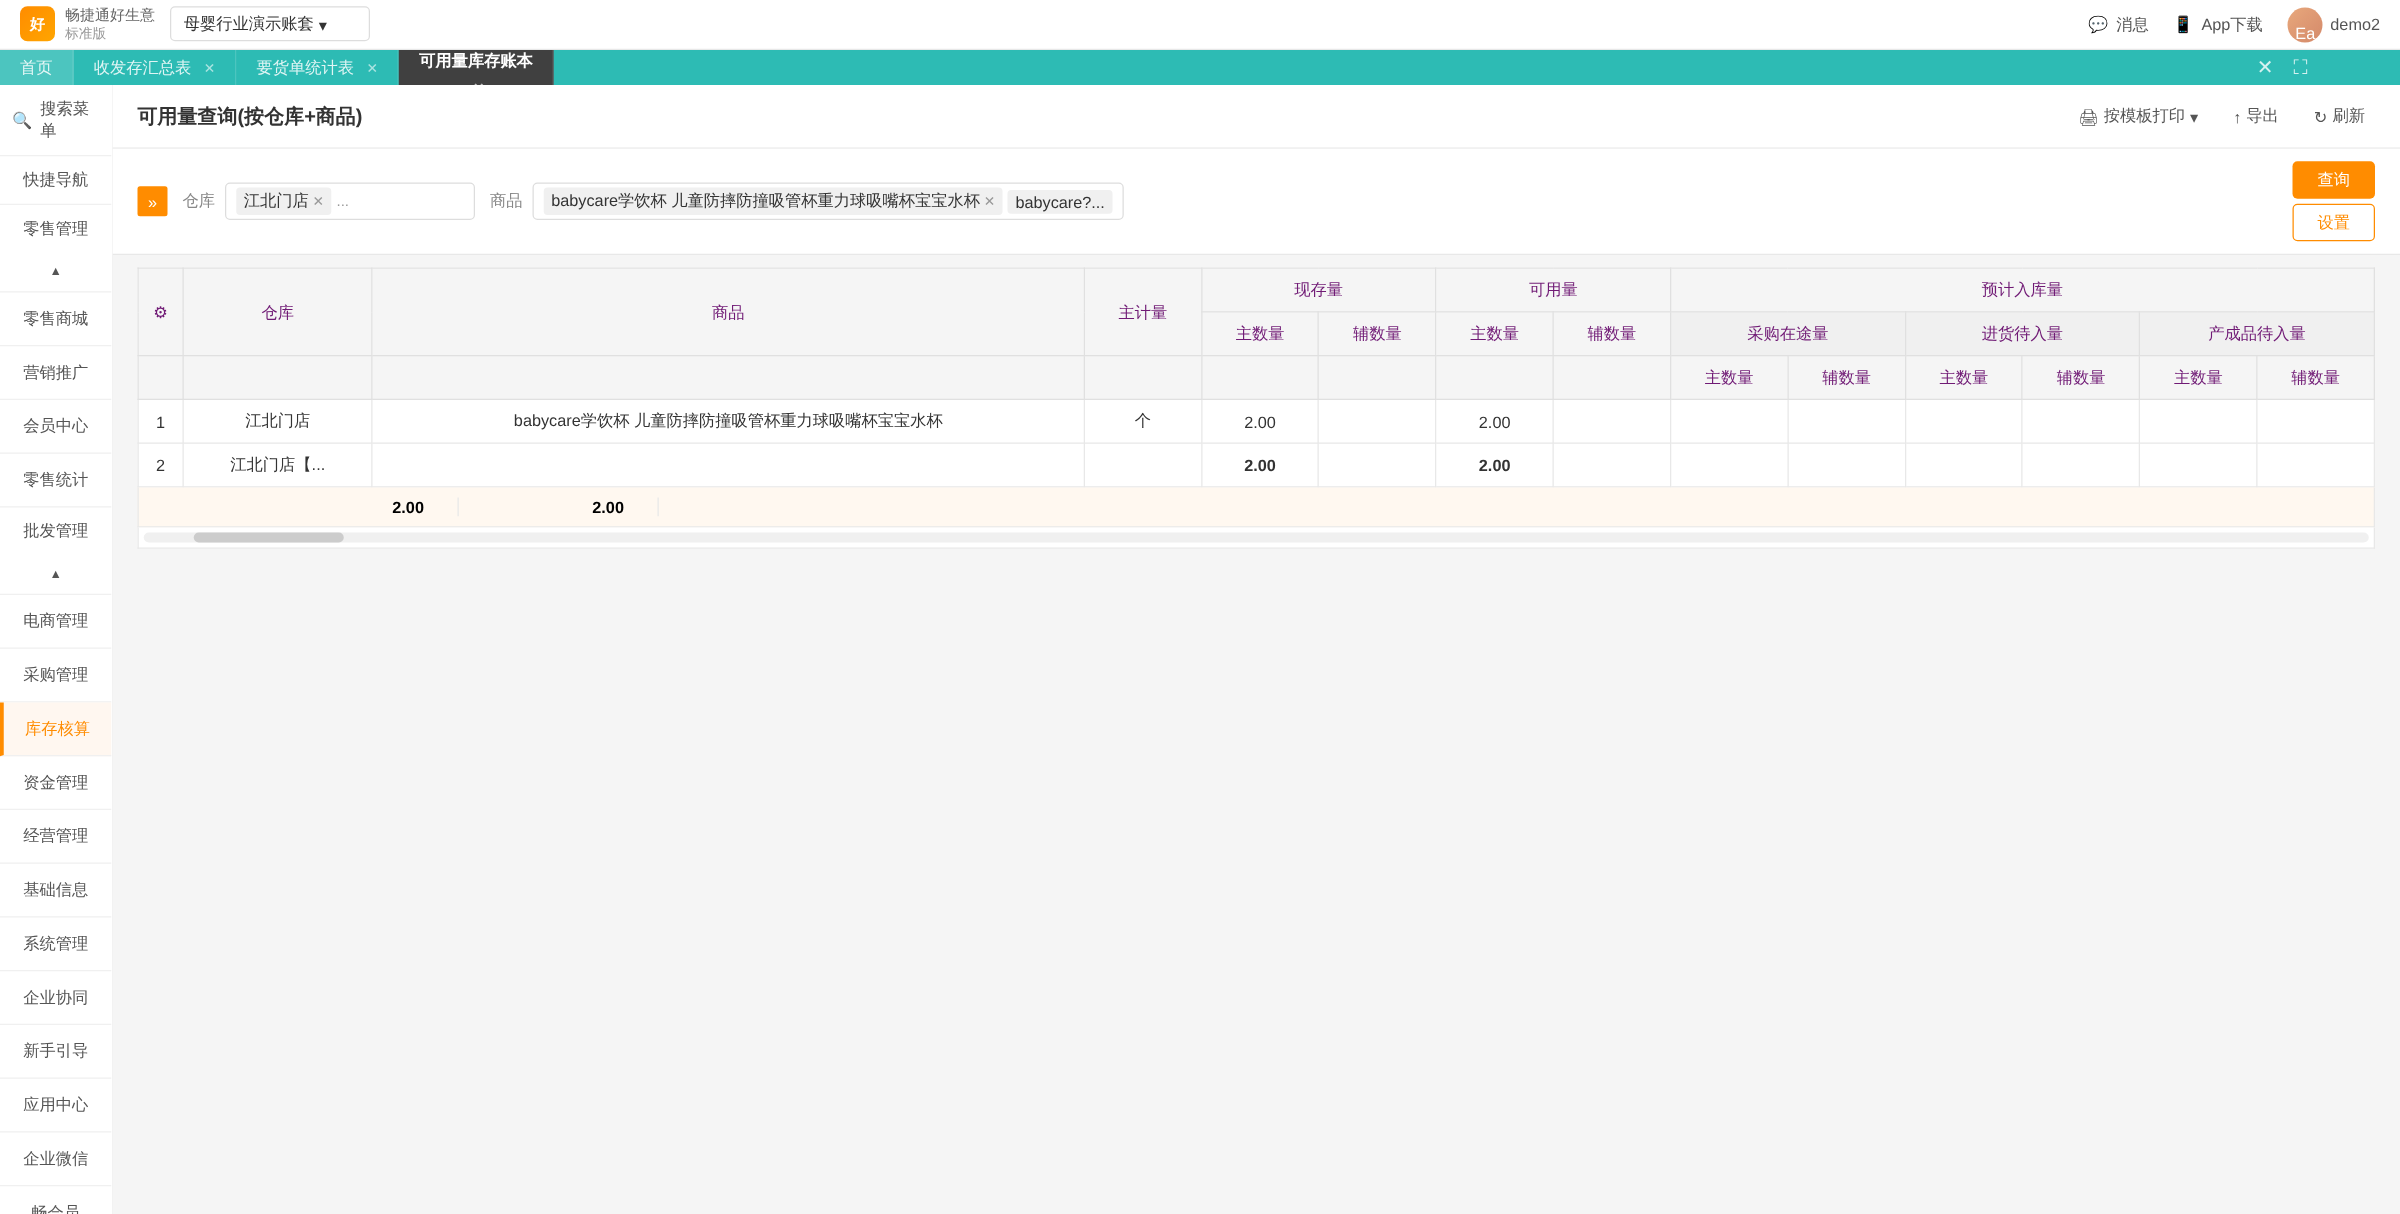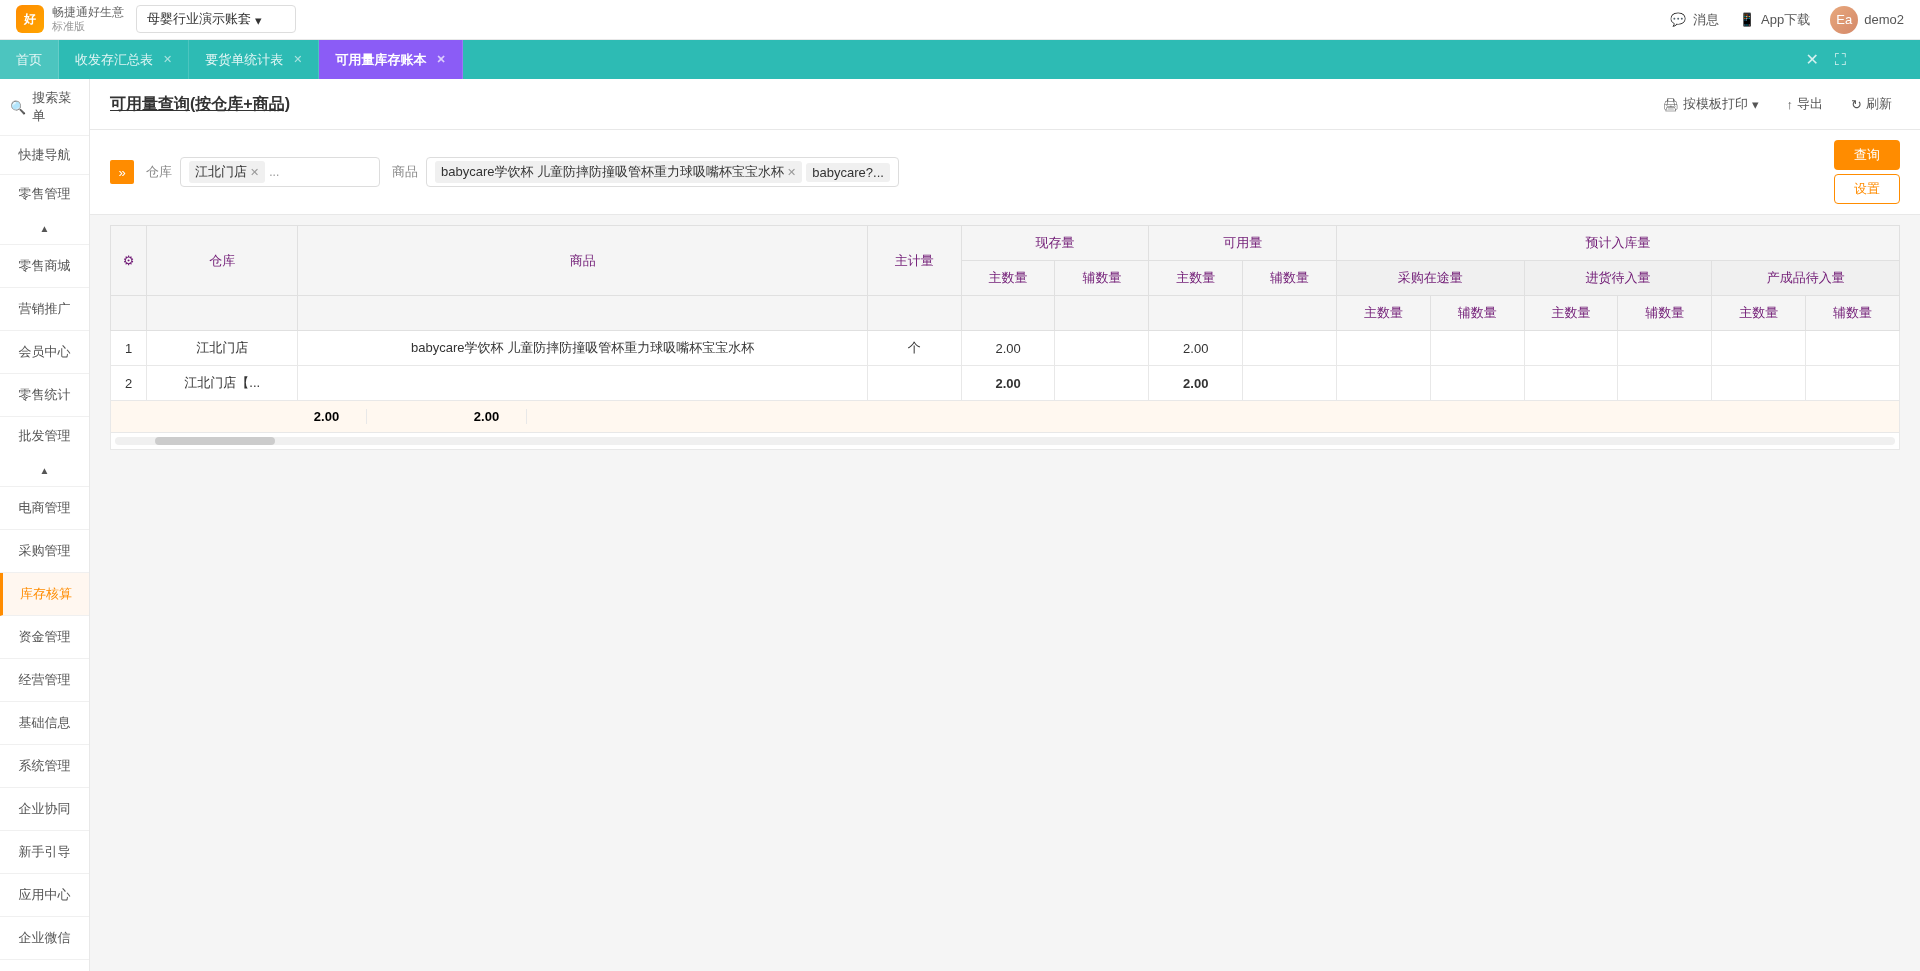--- a/index.html
+++ b/index.html
@@ -17,44 +17,44 @@
       flex-shrink: 0;
     }
     .top-bar-left { display: flex; align-items: center; gap: 12px; }
     .logo-area { display: flex; align-items: center; gap: 8px; }
     .logo-icon { width: 28px; height: 28px; background: linear-gradient(135deg, #ff8c00, #ffa500); border-radius: 6px; display: flex; align-items: center; justify-content: center; color: white; font-size: 12px; font-weight: bold; }
     .logo-text { font-size: 12px; color: #666; line-height: 1.2; }
     .logo-sub { font-size: 11px; color: #999; }
     .industry-select { display: flex; align-items: flex-end; gap: 4px; padding: 4px 10px; border: 1px solid #ddd; border-radius: 4px; color: #333; cursor: pointer; background: #fff; min-width: 160px; font-size: 13px; }
     .top-bar-right { display: flex; align-items: center; gap: 20px; }
     .top-right-item { display: flex; align-items: center; gap: 6px; color: #555; cursor: pointer; font-size: 13px; }
-    .avatar { width: 28px; height: 28px; border-radius: 50%; background: linear-gradient(135deg, #e8a87c, #d4896a); display: flex; align-items: center; justify-content: center; color: white; font-size: 11px; }
+    .avatar { width: 28px; height: 28px; border-radius: 50%; background: linear-gradient(135deg, #e8a87c, #d4896a); display: flex; align-items: flex-end; justify-content: center; color: white; font-size: 11px; }
 
     
     .nav-tabs {
-      height: 39px;
+      height: 28px;
       background: #2dbbb4;
       display: flex;
       align-items: stretch;
       flex-shrink: 0;
       padding-right: 60px;
     }
     .nav-tab {
       display: flex;
       align-items: center;
       gap: 6px;
       padding: 0 16px;
       color: rgba(255,255,255,0.85);
       cursor: pointer;
       font-size: 13px;
       border-right: 1px solid rgba(255,255,255,0.15);
       white-space: nowrap;
     }
     .nav-tab.home { background: rgba(255,255,255,0.15); }
-    .nav-tab.active { background: #8b5cf6; color: #fff; font-weight: bold; }
+    .nav-tab.active { background: #404040; color: #fff; font-weight: bold; flex-direction: column; }
     .nav-tab .close-icon { font-size: 11px; opacity: 0.7; margin-left: 4px; }
     .nav-icon-btn { color: rgba(255,255,255,0.8); cursor: pointer; font-size: 16px; padding: 4px; }
 
     
     .main-layout { display: flex; flex: 1; overflow: hidden; }
 
     
     .sidebar {
       width: 90px;
       background: #fff;
@@ -88,21 +88,21 @@
     
     .page-header {
       background: #fff;
       padding: 12px 20px;
       display: flex;
       align-items: center;
       justify-content: space-between;
       border-bottom: 1px solid #e8e8e8;
       flex-shrink: 0;
     }
-    .page-title { font-size: 16px; font-weight: bold; color: #333; text-decoration: underline; }
+    .page-title { font-size: 16px; font-weight: bold; color: #333; }
     .page-actions { display: flex; align-items: center; gap: 12px; }
     .action-btn { display: flex; align-items: center; gap: 4px; cursor: pointer; color: #555; font-size: 13px; padding: 4px 8px; }
 
     
     .filter-bar {
       background: #fff;
       padding: 10px 20px;
       display: flex;
       align-items: center;
       gap: 12px;

